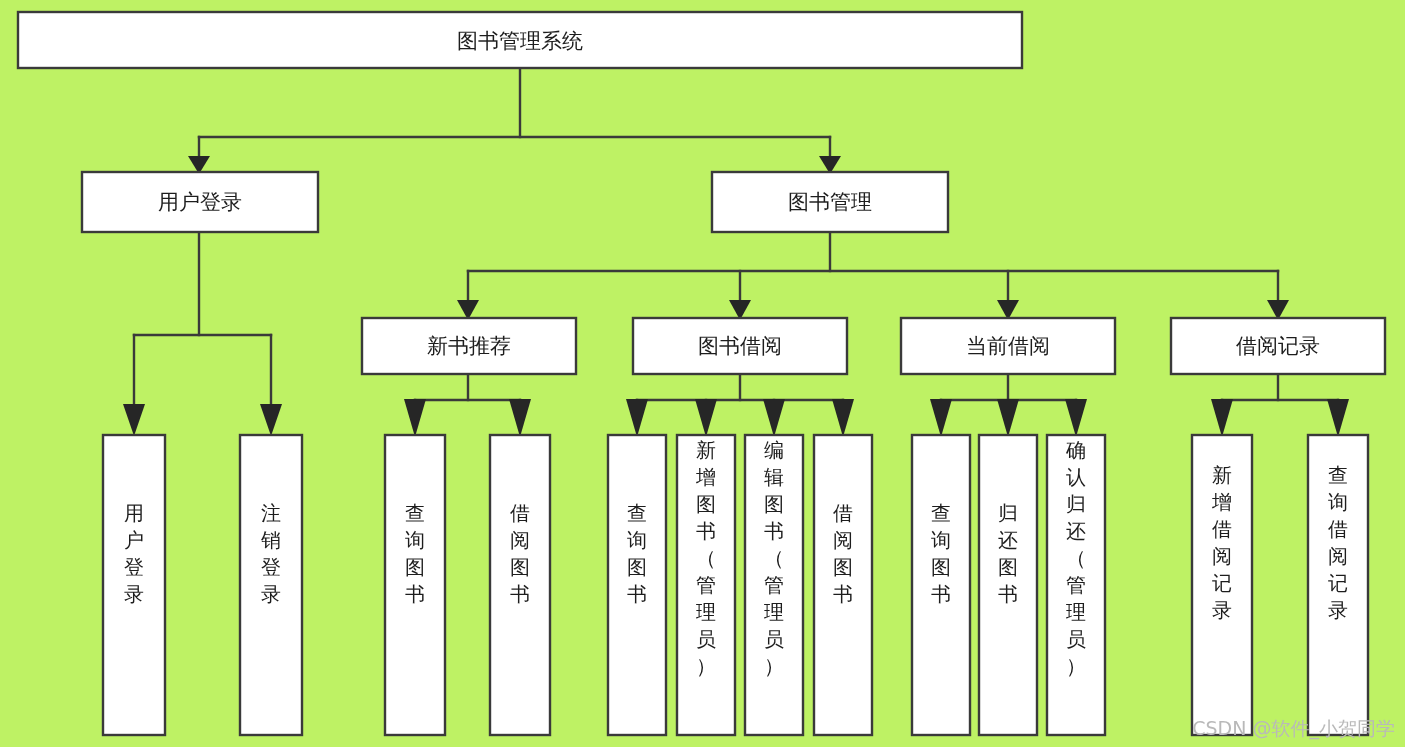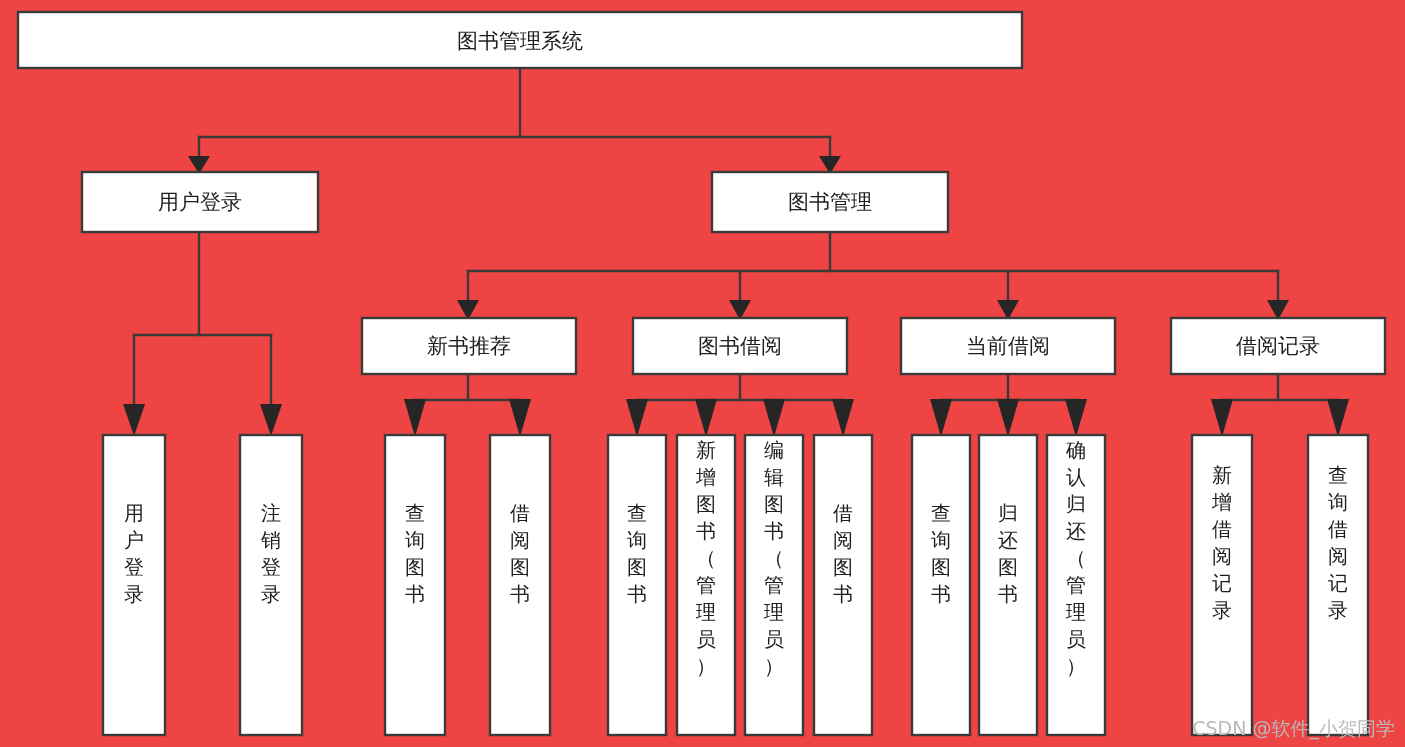--- a/index.html
+++ b/index.html
@@ -11,21 +11,21 @@
   body {
     width: 1405px;
     height: 747px;
     overflow: hidden;
     font-family: "DejaVu Sans", "Liberation Sans", sans-serif;
   }
   #diagram-root {
     position: relative;
     width: 1405px;
     height: 747px;
-    background: #ef4444;
+    background: #bef264;
   }
   svg#flow-svg {
     position: absolute;
     top: 0;
     left: 0;
     width: 1405px;
     height: 747px;
     display: block;
   }
   .node-box {

